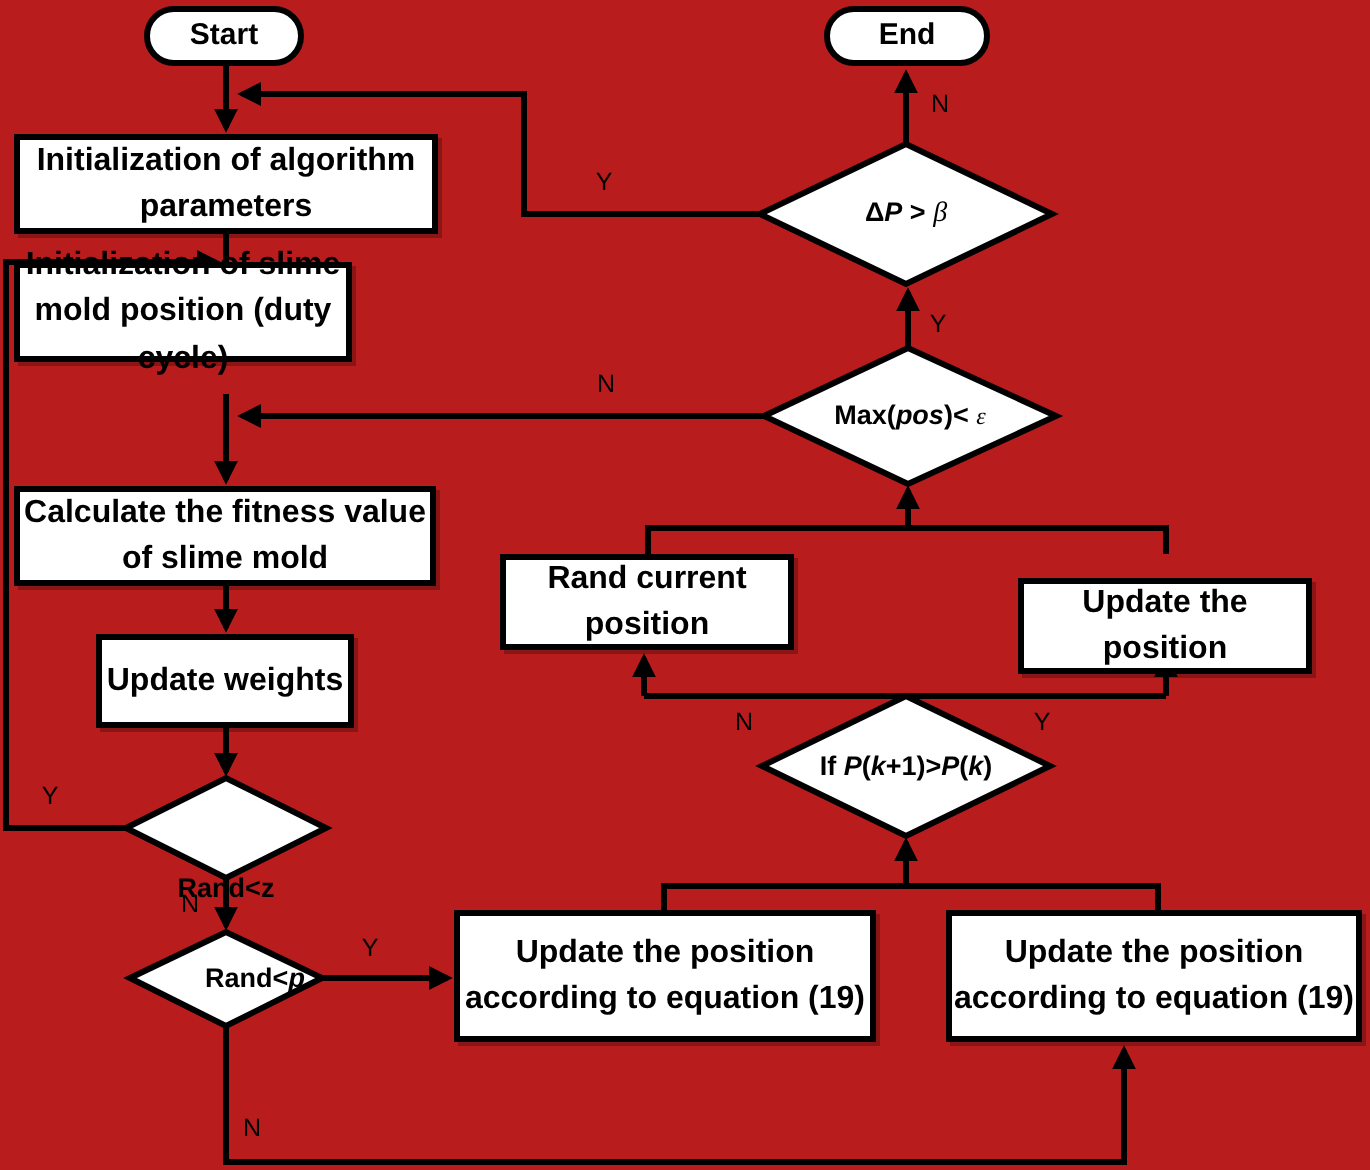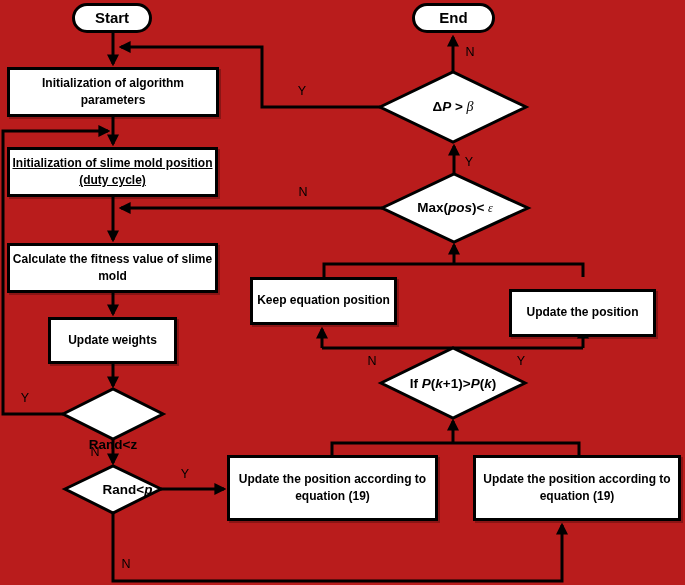--- a/index.html
+++ b/index.html
@@ -5,21 +5,21 @@
   html,body{margin:0;padding:0;background:#ffffff;}
   .canvas{
     position:relative;width:685px;height:585px;background:#b91c1c;
     font-family:"Liberation Sans",sans-serif;color:#000;overflow:hidden;
   }
   .canvas svg{position:absolute;left:0;top:0;z-index:0;}
   .node{
     position:absolute;z-index:2;box-sizing:border-box;
     background:#fff;border:3px solid #000;
     display:flex;align-items:center;justify-content:center;text-align:center;
-    font-weight:700;font-size:12px;line-height:1.45;
+    font-weight:700;font-size:16px;line-height:1.45;
     box-shadow:2px 2px 0 rgba(0,0,0,0.25);
   }
   .oval{border-radius:16px;font-size:15px;box-shadow:none;}
   .dlabel{
     position:absolute;z-index:3;transform:translate(-50%,-50%);
     font-weight:700;font-size:13.5px;white-space:nowrap;text-align:center;
   }
   .elabel{
     position:absolute;z-index:3;transform:translate(-50%,-50%);
     font-weight:400;font-size:12.5px;
@@ -73,31 +73,31 @@
   <div class="node oval" style="left:72px;top:3px;width:80px;height:30px;">
     <span>Start</span>
   </div>
   <div class="node oval" style="left:412px;top:3px;width:83px;height:30px;">
     <span>End</span>
   </div>
 
   <div class="node" style="left:7px;top:67px;width:212px;height:50px;">
     <span>Initialization of algorithm parameters</span>
   </div>
-  <div class="node" style="left:7px;top:147px;width:211px;height:50px;text-decoration:underline;">
+  <div class="node" style="left:7px;top:131px;width:169px;height:50px;">
     <span>Initialization of slime mold position (duty cycle)</span>
   </div>
   <div class="node" style="left:7px;top:243px;width:211px;height:50px;">
     <span>Calculate the fitness value of slime mold</span>
   </div>
   <div class="node" style="left:48px;top:317px;width:129px;height:47px;">
     <span>Update weights</span>
   </div>
   <div class="node" style="left:250px;top:277px;width:147px;height:48px;">
-    <span>Keep equation position</span>
+    <span>Rand current position</span>
   </div>
   <div class="node" style="left:509px;top:289px;width:147px;height:48px;">
     <span>Update the position</span>
   </div>
   <div class="node" style="left:227px;top:455px;width:211px;height:66px;">
     <span>Update the position according to equation (19)</span>
   </div>
   <div class="node" style="left:473px;top:455px;width:208px;height:66px;">
     <span>Update the position according to equation (19)</span>
   </div>

